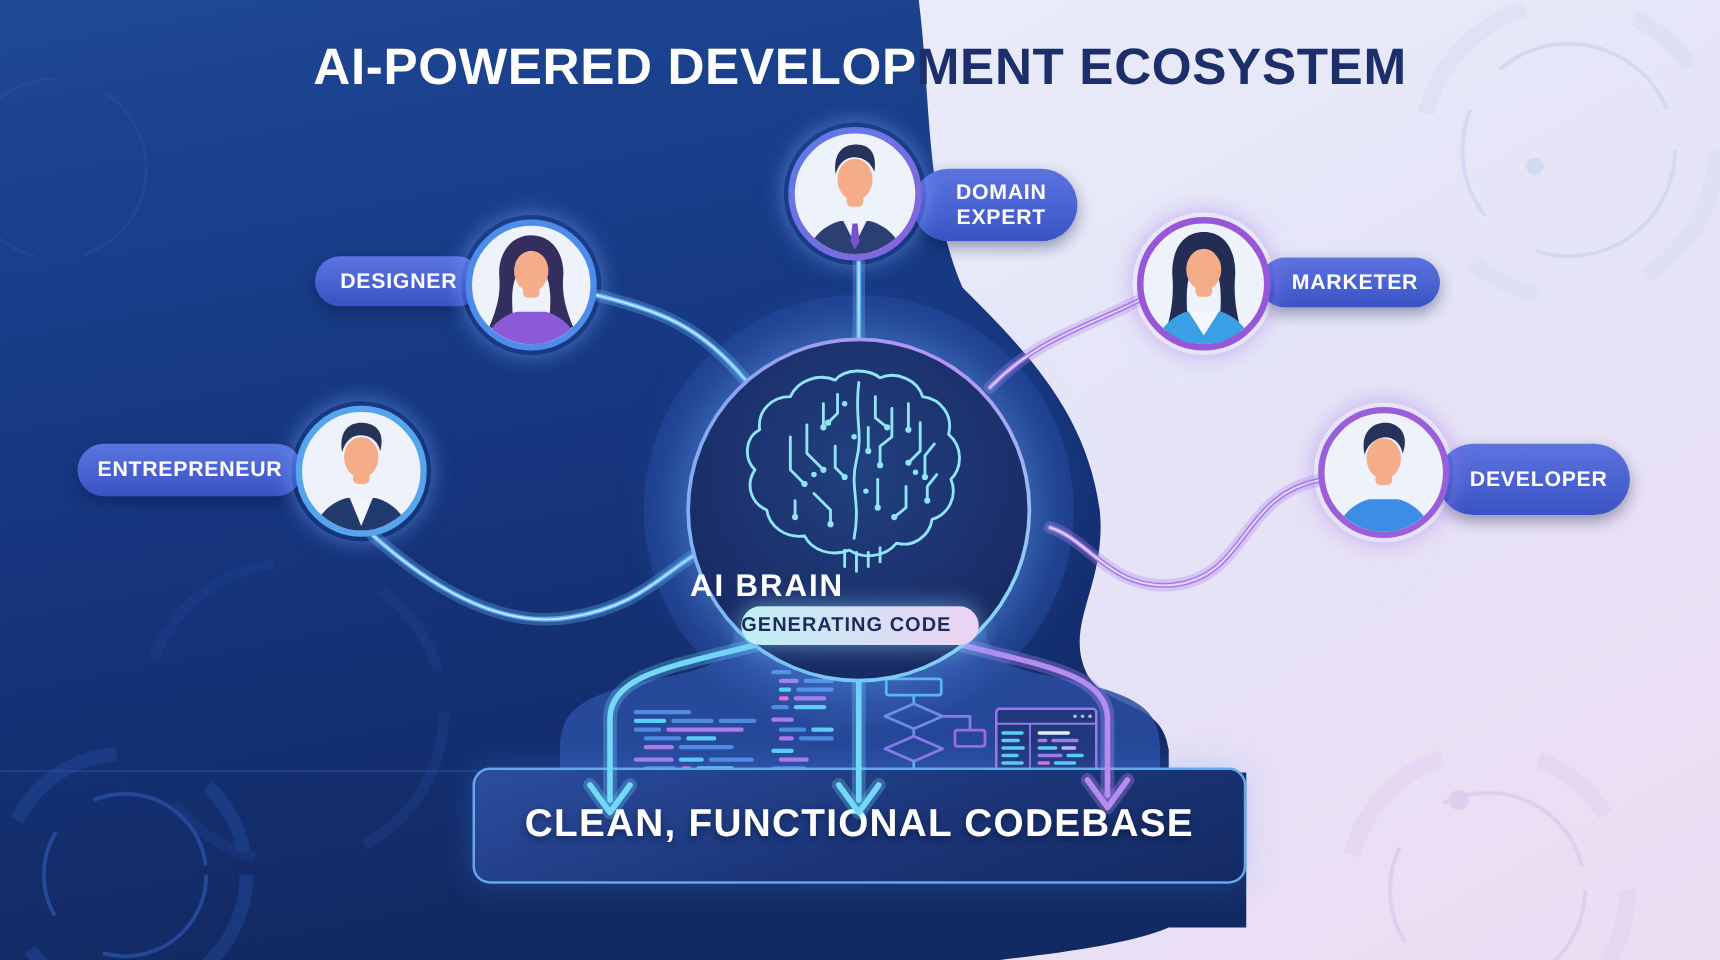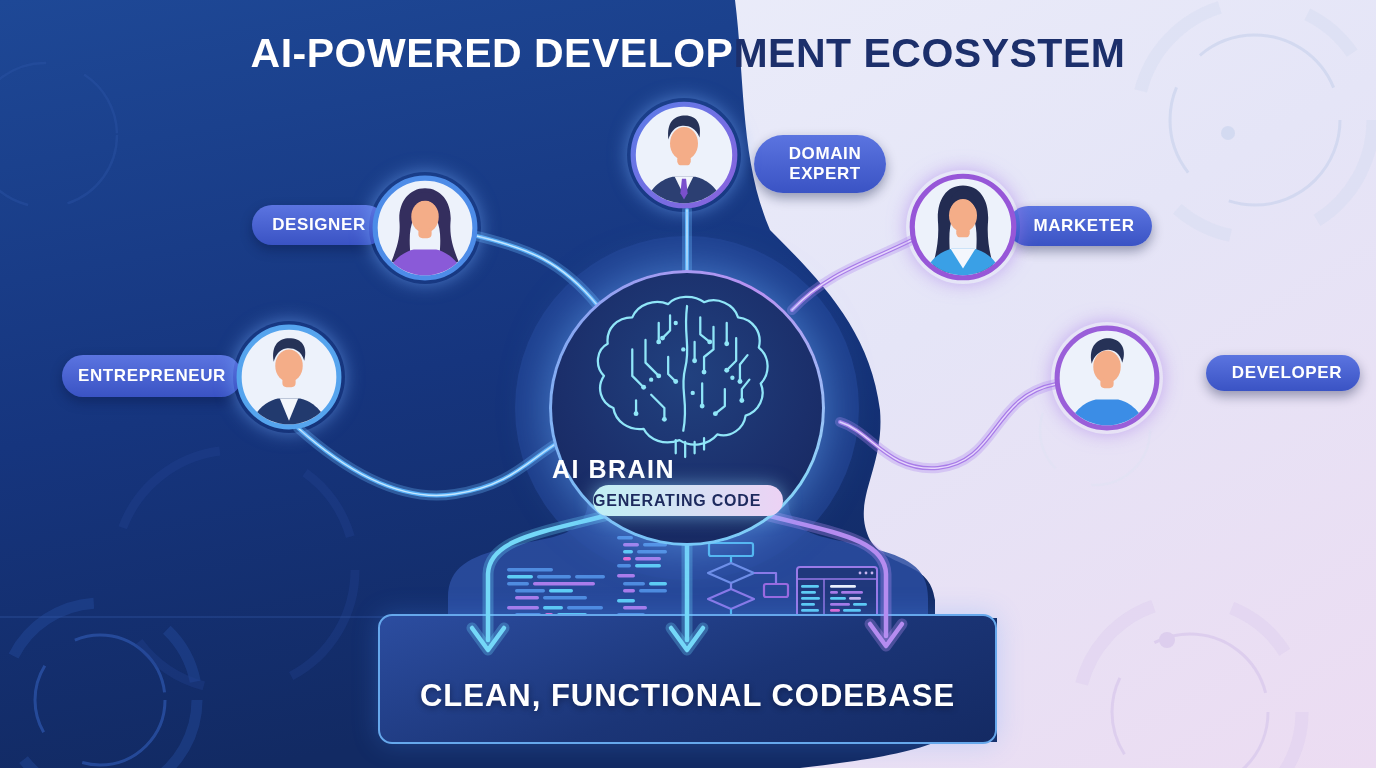--- a/index.html
+++ b/index.html
@@ -46,21 +46,21 @@
   .brain-inner{position:absolute;left:3px;top:3px;width:270px;height:270px;border-radius:50%;
     background:radial-gradient(circle at 50% 38%,#21417f 0%,#1b2f6b 58%,#14255a 100%);}
   .brain-label{position:absolute;left:0;top:182px;width:100%;text-align:left;color:#fff;
     font-weight:bold;font-size:25px;letter-spacing:1.5px;}
   .status-pill{position:absolute;left:593px;top:485px;width:190px;height:31px;z-index:5;
     display:flex;align-items:center;border-radius:16px;
     background:linear-gradient(90deg,#bff0f4,#ecd2f4);color:#1d2a5e;font-weight:bold;
     font-size:16px;letter-spacing:.8px;box-shadow:0 0 18px rgba(150,220,255,.55);}
 
   
-  .codebase{position:absolute;left:378px;top:614px;width:619px;height:130px;z-index:2;
+  .codebase{position:absolute;left:378px;top:614px;width:619px;height:93px;z-index:2;
     border:2px solid #66a8ec;border-radius:14px;box-sizing:border-box;
     background:linear-gradient(160deg,#2c4da0 0%,#1b3577 55%,#142a63 100%);
     box-shadow:0 0 26px rgba(80,150,255,.25);
     display:flex;align-items:flex-end;justify-content:center;}
   .codebase span{color:#fff;font-weight:bold;font-size:31px;letter-spacing:1px;margin-bottom:28px;
     text-shadow:0 2px 6px rgba(0,0,20,.4);}
 </style>
 </head>
 <body>
 
@@ -226,30 +226,30 @@
   </svg>
 
   <div class="title-wrap">
     <div class="title-dark">AI-POWERED DEVELOPMENT ECOSYSTEM</div>
     <div class="title-light">AI-POWERED DEVELOPMENT ECOSYSTEM</div>
   </div>
 
   <div class="pill" style="left:252px;top:205px;width:134px;height:40px;justify-content:center;">
     <span>DESIGNER</span>
   </div>
-  <div class="pill" style="left:754px;top:135px;width:122px;height:58px;padding-left:10px;">
+  <div class="pill" style="left:730px;top:135px;width:122px;height:58px;padding-left:10px;">
     <span>DOMAIN EXPERT</span>
   </div>
   <div class="pill" style="left:62px;top:355px;width:180px;height:42px;">
     <span>ENTREPRENEUR</span>
   </div>
   <div class="pill" style="left:1008px;top:206px;width:136px;height:40px;padding-left:8px;">
     <span>MARKETER</span>
   </div>
-  <div class="pill" style="left:1206px;top:355px;width:146px;height:36px;padding-left:8px;text-align:right;">
+  <div class="pill" style="left:1150px;top:355px;width:146px;height:57px;padding-left:8px;text-align:right;">
     <span>DEVELOPER</span>
   </div>
 
   <div class="avatar glowB" style="left:369px;top:172px;width:112px;height:112px;">
     <svg width="112" height="112" viewBox="0 0 110 110">
       <circle cx="55" cy="55" r="49" fill="#edf2fb" stroke="#4d8ce8" stroke-width="5"></circle>
       <clipPath id="cpA">
           <circle cx="55" cy="55" r="46.5"></circle>
         </clipPath>
       <g clip-path="url(#cpA)">

